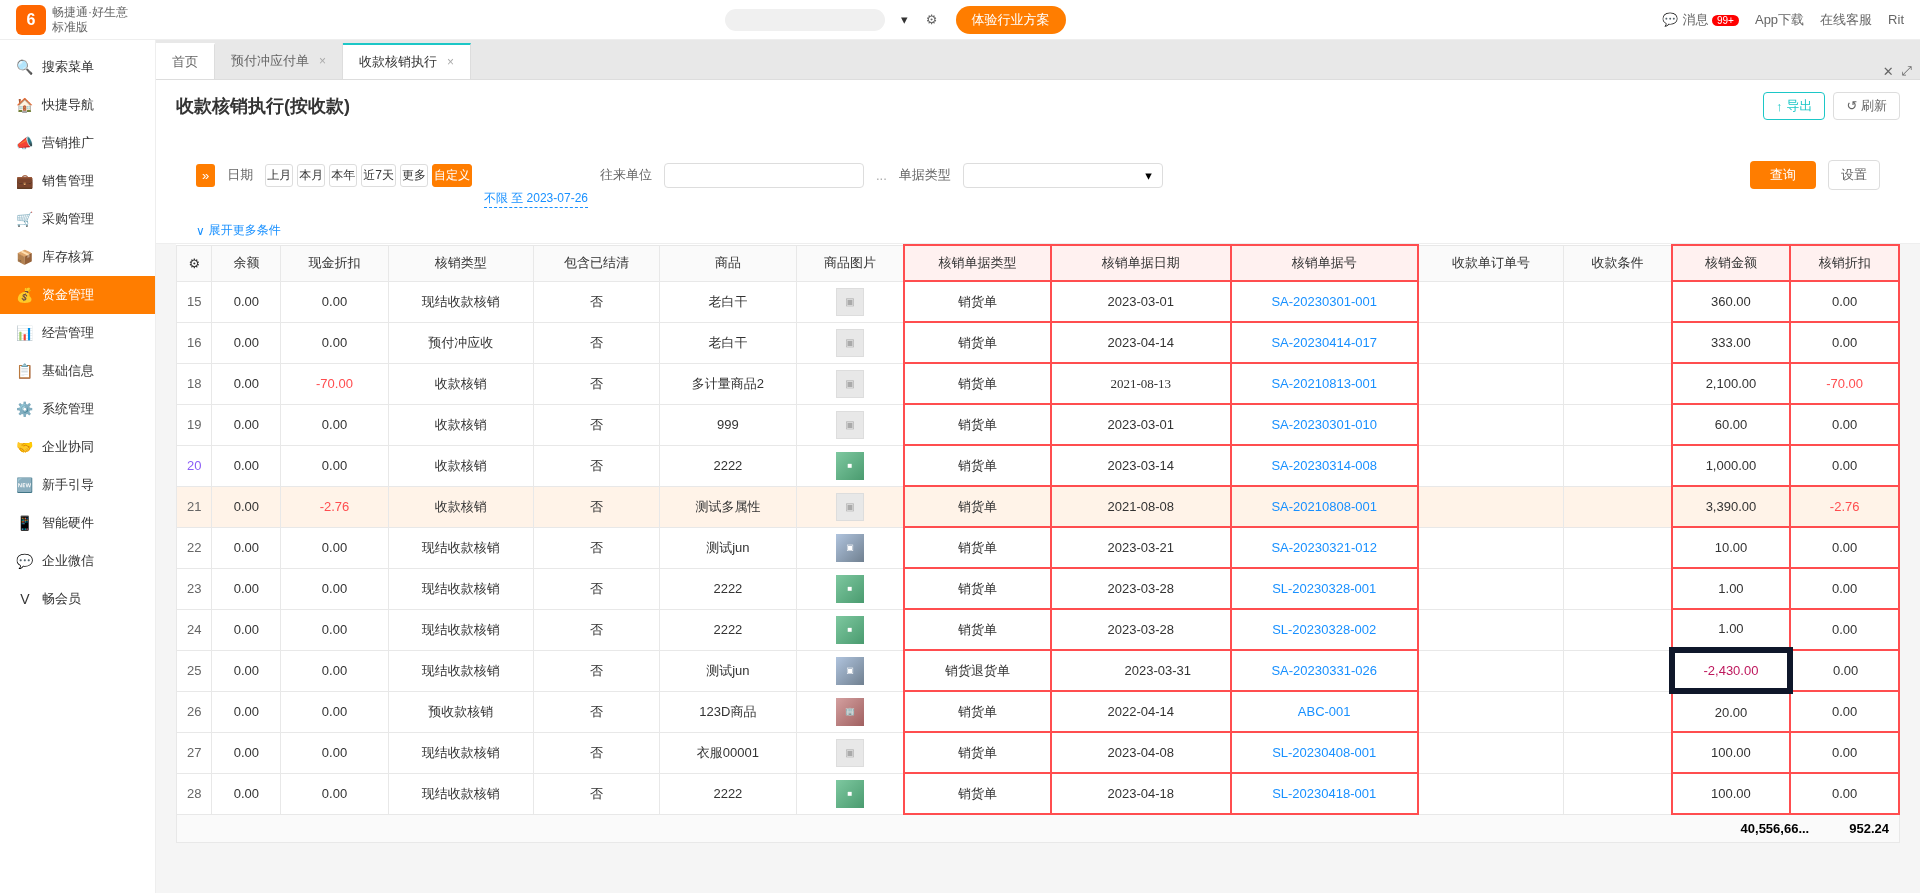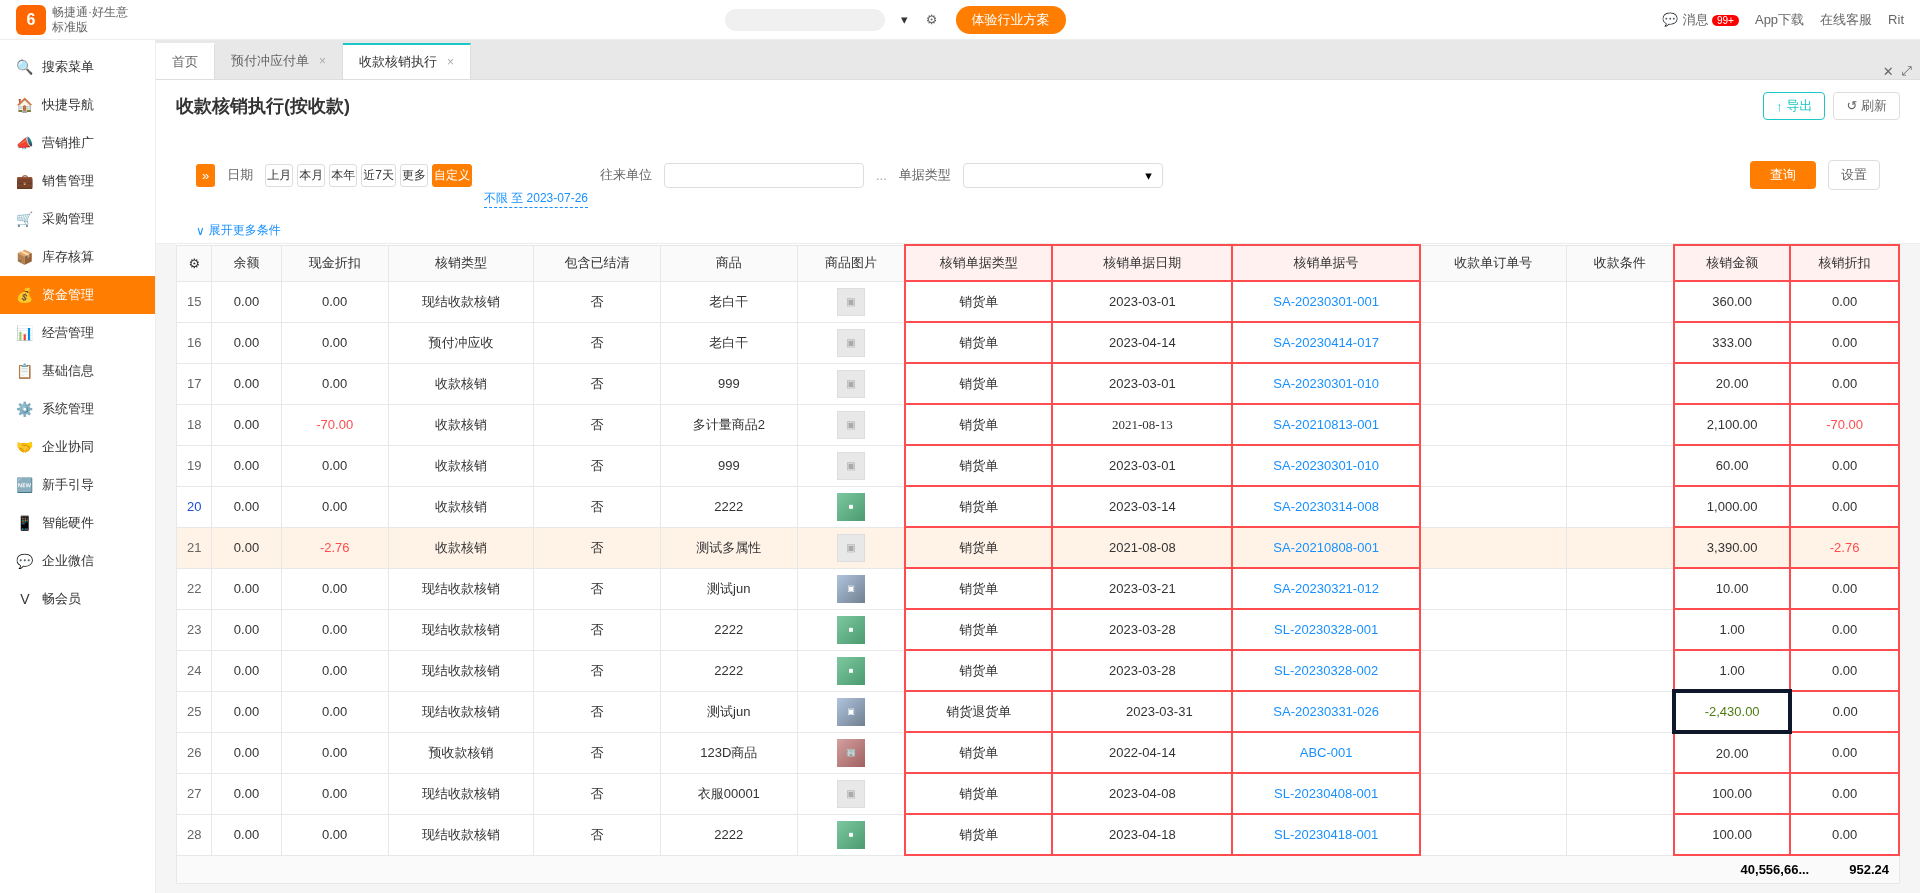--- a/index.html
+++ b/index.html
@@ -288,69 +288,53 @@
       <td><div style="width:28px;height:28px;background:#e8e8e8;border:1px solid #ddd;display:inline-flex;align-items:center;justify-content:center;font-size:10px;color:#aaa;">▣</div></td>
       <td style="border:2px solid #ff4d4f;">销货单</td>
       <td style="border:2px solid #ff4d4f;">2023-04-14</td>
       <td style="border:2px solid #ff4d4f;"><a class="text-link">SA-20230414-017</a></td>
       <td></td>
       <td></td>
       <td style="border:2px solid #ff4d4f;">333.00</td>
       <td style="border:2px solid #ff4d4f;">0.00</td>
     </tr>
             <tr>
-      <td style="color:#666;">17</td>
+      <td style="color:#666;">18</td>
+      <td>0.00</td>
+      <td style="color:#ff4d4f;">-70.00</td>
+      <td>收款核销</td>
+      <td>否</td>
+      <td>多计量商品2</td>
+      <td><div style="width:28px;height:28px;background:#e8e8e8;border:1px solid #ddd;display:inline-flex;align-items:center;justify-content:center;font-size:10px;color:#aaa;">▣</div></td>
+      <td style="border:2px solid #ff4d4f;">销货单</td>
+      <td style="border:2px solid #ff4d4f;font-family:Liberation Serif, serif;">2021-08-13</td>
+      <td style="border:2px solid #ff4d4f;"><a class="text-link">SA-20210813-001</a></td>
+      <td></td>
+      <td></td>
+      <td style="border:2px solid #ff4d4f;">2,100.00</td>
+      <td style="border:2px solid #ff4d4f;color:#ff4d4f;">-70.00</td>
+    </tr>
+            <tr>
+      <td style="color:#666;">19</td>
       <td>0.00</td>
       <td style="">0.00</td>
       <td>收款核销</td>
       <td>否</td>
       <td>999</td>
       <td><div style="width:28px;height:28px;background:#e8e8e8;border:1px solid #ddd;display:inline-flex;align-items:center;justify-content:center;font-size:10px;color:#aaa;">▣</div></td>
       <td style="border:2px solid #ff4d4f;">销货单</td>
       <td style="border:2px solid #ff4d4f;">2023-03-01</td>
       <td style="border:2px solid #ff4d4f;"><a class="text-link">SA-20230301-010</a></td>
       <td></td>
       <td></td>
-      <td style="border:2px solid #ff4d4f;">20.00</td>
-      <td style="border:2px solid #ff4d4f;">0.00</td>
-    </tr>
-            <tr>
-      <td style="color:#666;">18</td>
-      <td>0.00</td>
-      <td style="color:#ff4d4f;">-70.00</td>
-      <td>收款核销</td>
-      <td>否</td>
-      <td>多计量商品2</td>
-      <td><div style="width:28px;height:28px;background:#e8e8e8;border:1px solid #ddd;display:inline-flex;align-items:center;justify-content:center;font-size:10px;color:#aaa;">▣</div></td>
-      <td style="border:2px solid #ff4d4f;">销货单</td>
-      <td style="border:2px solid #ff4d4f;font-family:Liberation Serif, serif;">2021-08-13</td>
-      <td style="border:2px solid #ff4d4f;"><a class="text-link">SA-20210813-001</a></td>
-      <td></td>
-      <td></td>
-      <td style="border:2px solid #ff4d4f;">2,100.00</td>
-      <td style="border:2px solid #ff4d4f;color:#ff4d4f;">-70.00</td>
-    </tr>
-            <tr>
-      <td style="color:#666;">19</td>
-      <td>0.00</td>
-      <td style="">0.00</td>
-      <td>收款核销</td>
-      <td>否</td>
-      <td>999</td>
-      <td><div style="width:28px;height:28px;background:#e8e8e8;border:1px solid #ddd;display:inline-flex;align-items:center;justify-content:center;font-size:10px;color:#aaa;">▣</div></td>
-      <td style="border:2px solid #ff4d4f;">销货单</td>
-      <td style="border:2px solid #ff4d4f;">2023-03-01</td>
-      <td style="border:2px solid #ff4d4f;"><a class="text-link">SA-20230301-010</a></td>
-      <td></td>
-      <td></td>
       <td style="border:2px solid #ff4d4f;">60.00</td>
       <td style="border:2px solid #ff4d4f;">0.00</td>
     </tr>
             <tr>
-      <td style="color:#1d4ed8;">20</td>
+      <td style="color:#8b5cf6;">20</td>
       <td>0.00</td>
       <td style="">0.00</td>
       <td>收款核销</td>
       <td>否</td>
       <td>2222</td>
       <td><div style="width:28px;height:28px;background:linear-gradient(135deg,#7ec8a0,#4a9b6f);display:inline-flex;align-items:center;justify-content:center;font-size:8px;color:#fff;">■</div></td>
       <td style="border:2px solid #ff4d4f;">销货单</td>
       <td style="border:2px solid #ff4d4f;">2023-03-14</td>
       <td style="border:2px solid #ff4d4f;"><a class="text-link">SA-20230314-008</a></td>
       <td></td>
@@ -428,21 +412,21 @@
       <td style="">0.00</td>
       <td>现结收款核销</td>
       <td>否</td>
       <td>测试jun</td>
       <td><div style="width:28px;height:28px;background:linear-gradient(135deg,#b0c4de,#708090);display:inline-flex;align-items:center;justify-content:center;font-size:8px;color:#fff;">▣</div></td>
       <td style="border:2px solid #ff4d4f;">销货退货单</td>
       <td style="border:2px solid #ff4d4f;padding-left:44px;">2023-03-31</td>
       <td style="border:2px solid #ff4d4f;"><a class="text-link">SA-20230331-026</a></td>
       <td></td>
       <td></td>
-      <td style="border:4px solid #0f172a;color:#4d7c0f;">-2,430.00</td>
+      <td style="border:6px solid #0f172a;color:#be185d;">-2,430.00</td>
       <td style="border:2px solid #ff4d4f;">0.00</td>
     </tr>
             <tr>
       <td style="color:#666;">26</td>
       <td>0.00</td>
       <td style="">0.00</td>
       <td>预收款核销</td>
       <td>否</td>
       <td>123D商品</td>
       <td><div style="width:28px;height:28px;background:linear-gradient(135deg,#d4a0a0,#a06060);display:inline-flex;align-items:center;justify-content:center;font-size:8px;color:#fff;">🏢</div></td>

